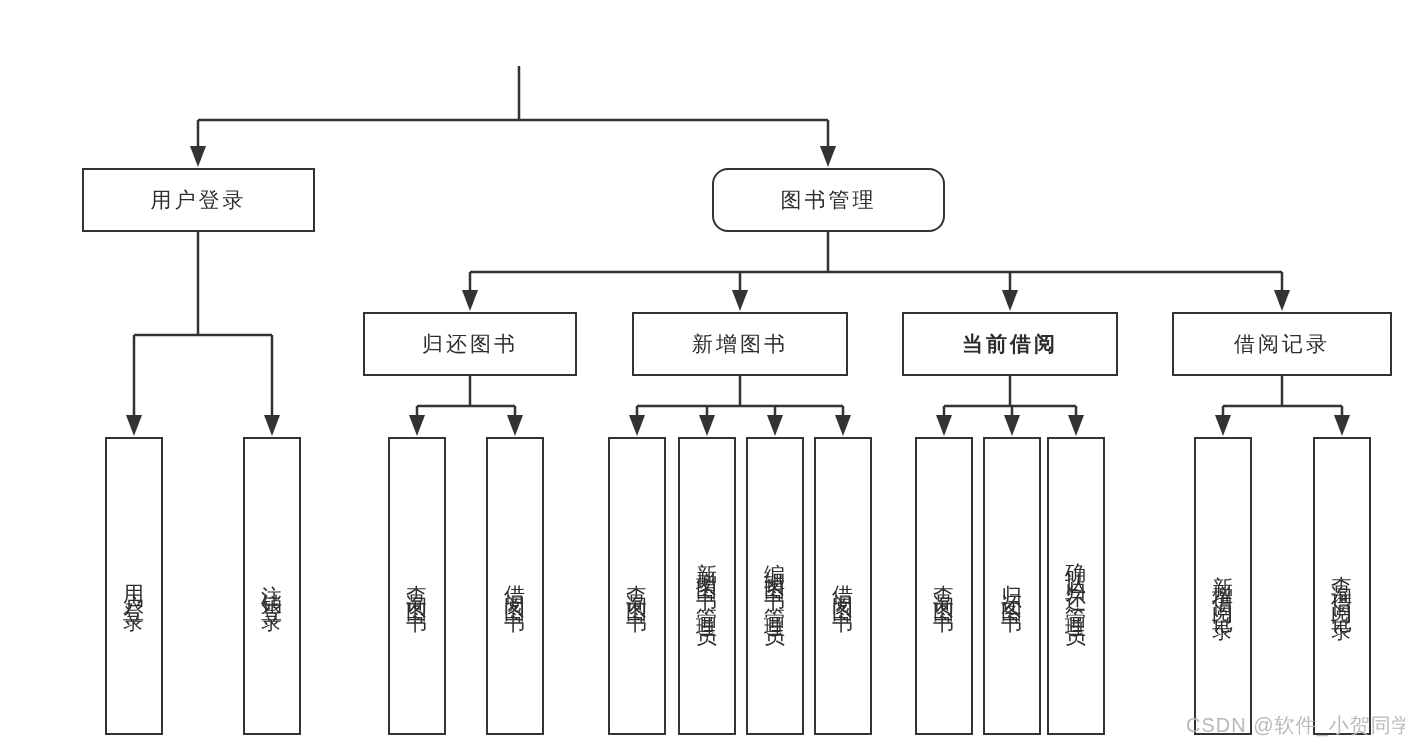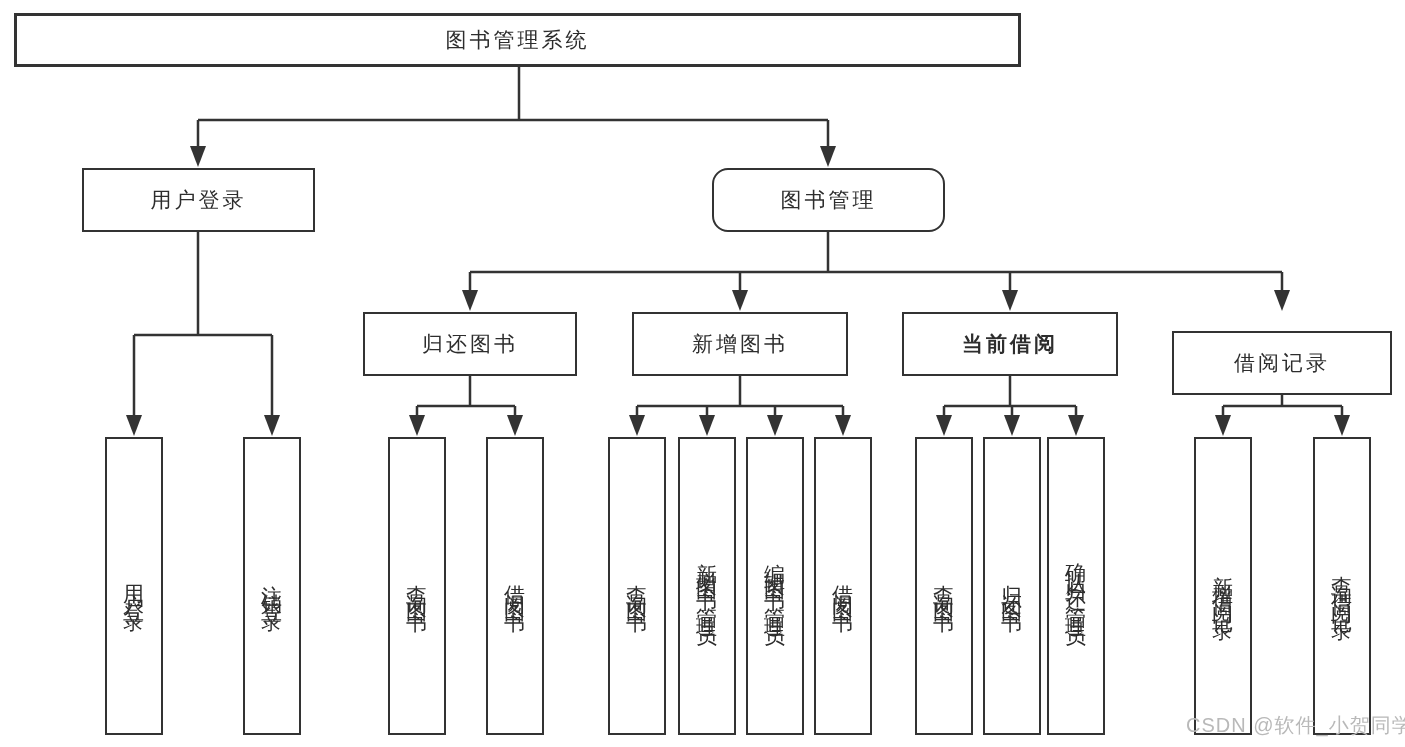--- a/index.html
+++ b/index.html
@@ -68,41 +68,38 @@
       <polygon stroke="none" points="1004,415 1020,415 1012,436"></polygon>
       <polygon stroke="none" points="1068,415 1084,415 1076,436"></polygon>
     </g>
     <g>
       <path fill="none" d="M1282 376 V406 M1223 406 H1342 M1223 406 V421 M1342 406 V421"></path>
       <polygon stroke="none" points="1215,415 1231,415 1223,436"></polygon>
       <polygon stroke="none" points="1334,415 1350,415 1342,436"></polygon>
     </g>
   </svg>
 
-  <div class="node root" style="left:14px;top:13px;width:1007px;height:54px;">
-    <span class="hlabel">图书管理系统</span>
-  </div>
 
   <div class="node" style="left:82px;top:168px;width:233px;height:64px;">
     <span class="hlabel">用户登录</span>
   </div>
   <div class="node" style="left:712px;top:168px;width:233px;height:64px;border-radius:16px;">
     <span class="hlabel">图书管理</span>
   </div>
 
   <div class="node" style="left:363px;top:312px;width:214px;height:64px;">
     <span class="hlabel">归还图书</span>
   </div>
   <div class="node" style="left:632px;top:312px;width:216px;height:64px;">
     <span class="hlabel">新增图书</span>
   </div>
   <div class="node" style="left:902px;top:312px;width:216px;height:64px;font-weight:bold;">
     <span class="hlabel">当前借阅</span>
   </div>
-  <div class="node" style="left:1172px;top:312px;width:220px;height:64px;margin-top:19px;">
+  <div class="node" style="left:1172px;top:312px;width:220px;height:64px;">
     <span class="hlabel">借阅记录</span>
   </div>
 
   <div class="node leaf" style="left:105px;top:437px;width:58px;height:298px;">
     <span class="vlabel">用户登录</span>
   </div>
   <div class="node leaf" style="left:243px;top:437px;width:58px;height:298px;">
     <span class="vlabel">注销登录</span>
   </div>
 

